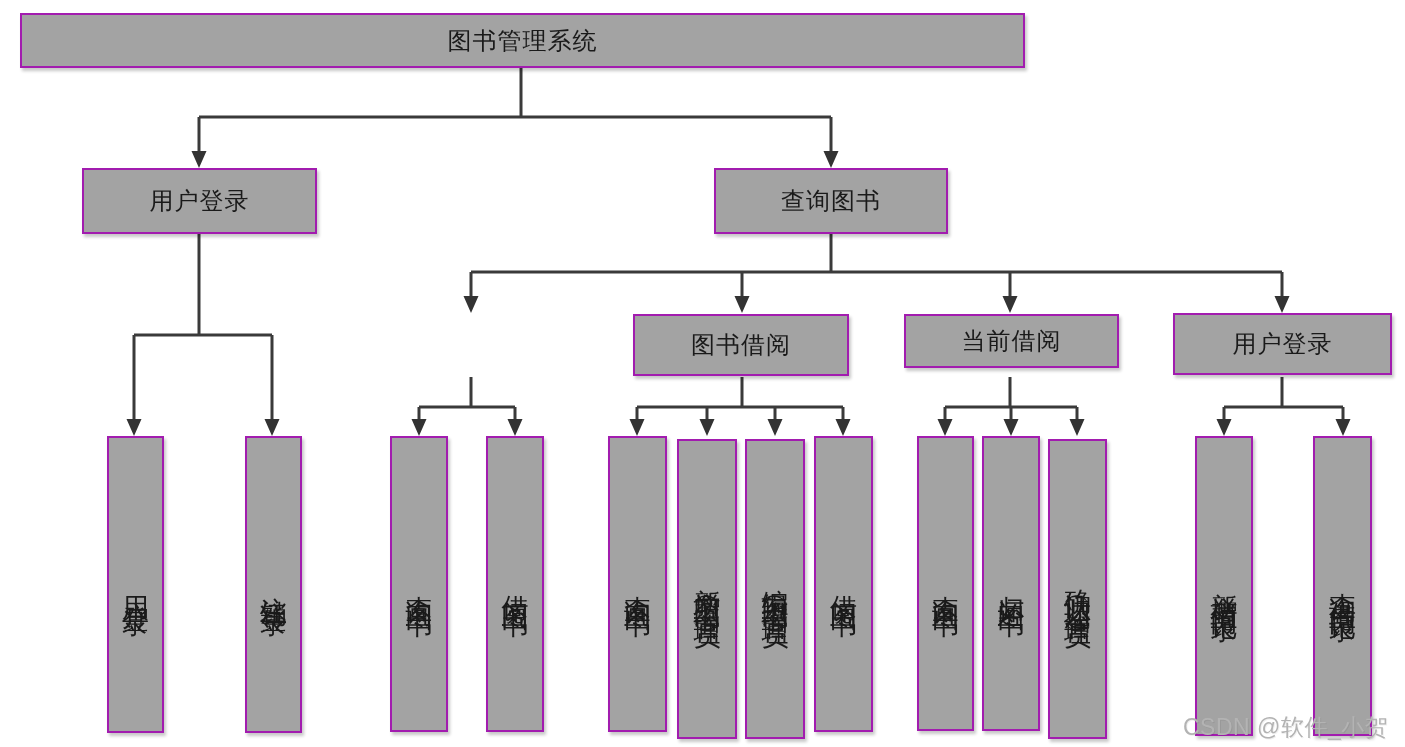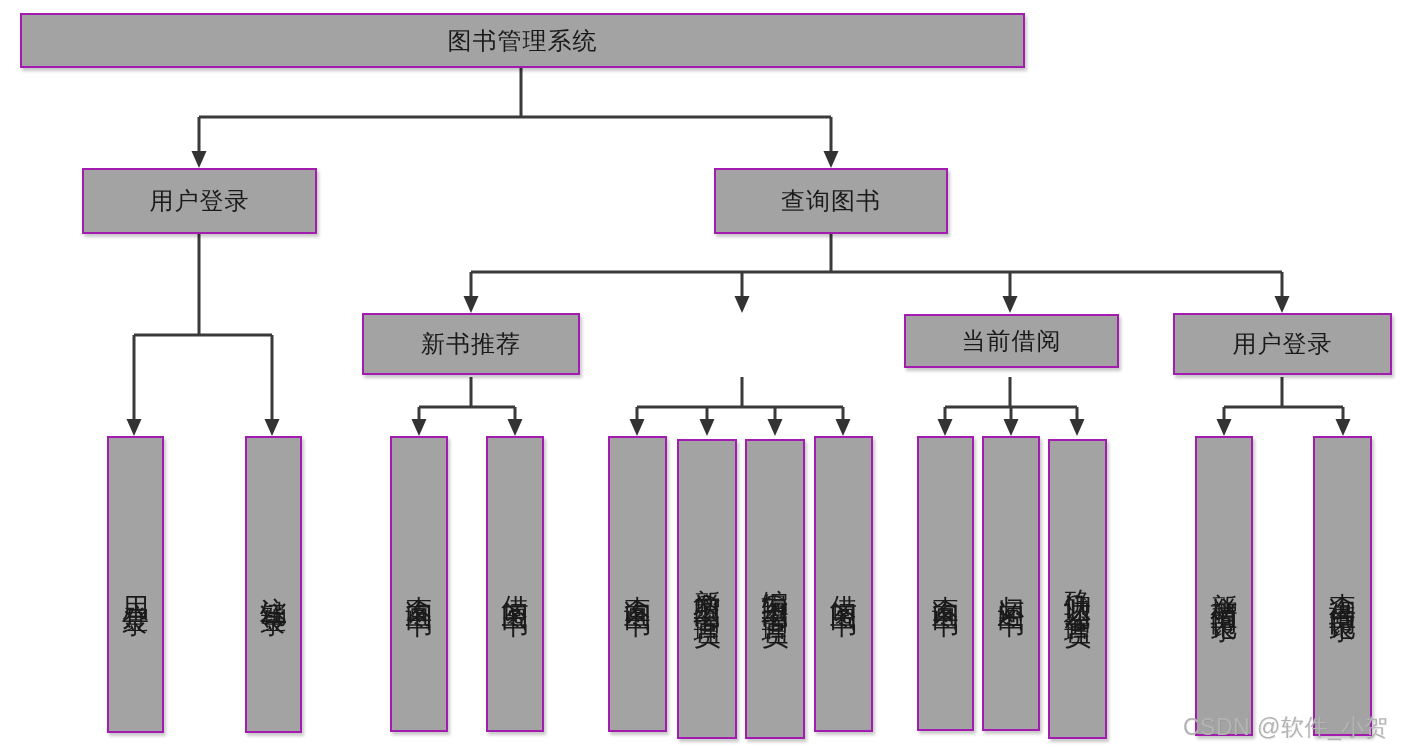--- a/index.html
+++ b/index.html
@@ -104,21 +104,21 @@
              M1077 436 l-7.5 -17 h15 z
              M1224 436 l-7.5 -17 h15 z
              M1343 436 l-7.5 -17 h15 z"></path>
   </svg>
 
   <div class="node h" id="n-root">图书管理系统</div>
 
   <div class="node h" id="n-user-login">用户登录</div>
   <div class="node h" id="n-book-management">查询图书</div>
 
-  <div class="node h" id="n-new-book-recommend">新书推荐</div>
+  <div class="node h" id="n-book-borrow">图书借阅</div>
   <div class="node h" id="n-current-borrow">当前借阅</div>
   <div class="node h" id="n-borrow-records">用户登录</div>
 
   <div class="node v" id="n-leaf-user-login">用户登录</div>
   <div class="node v" id="n-leaf-logout">注销登录</div>
 
   <div class="node v" id="n-leaf-query-book-recommend">查询图书</div>
   <div class="node v" id="n-leaf-borrow-book-recommend">借阅图书</div>
 
   <div class="node v" id="n-leaf-query-book-borrow">查询图书</div>

